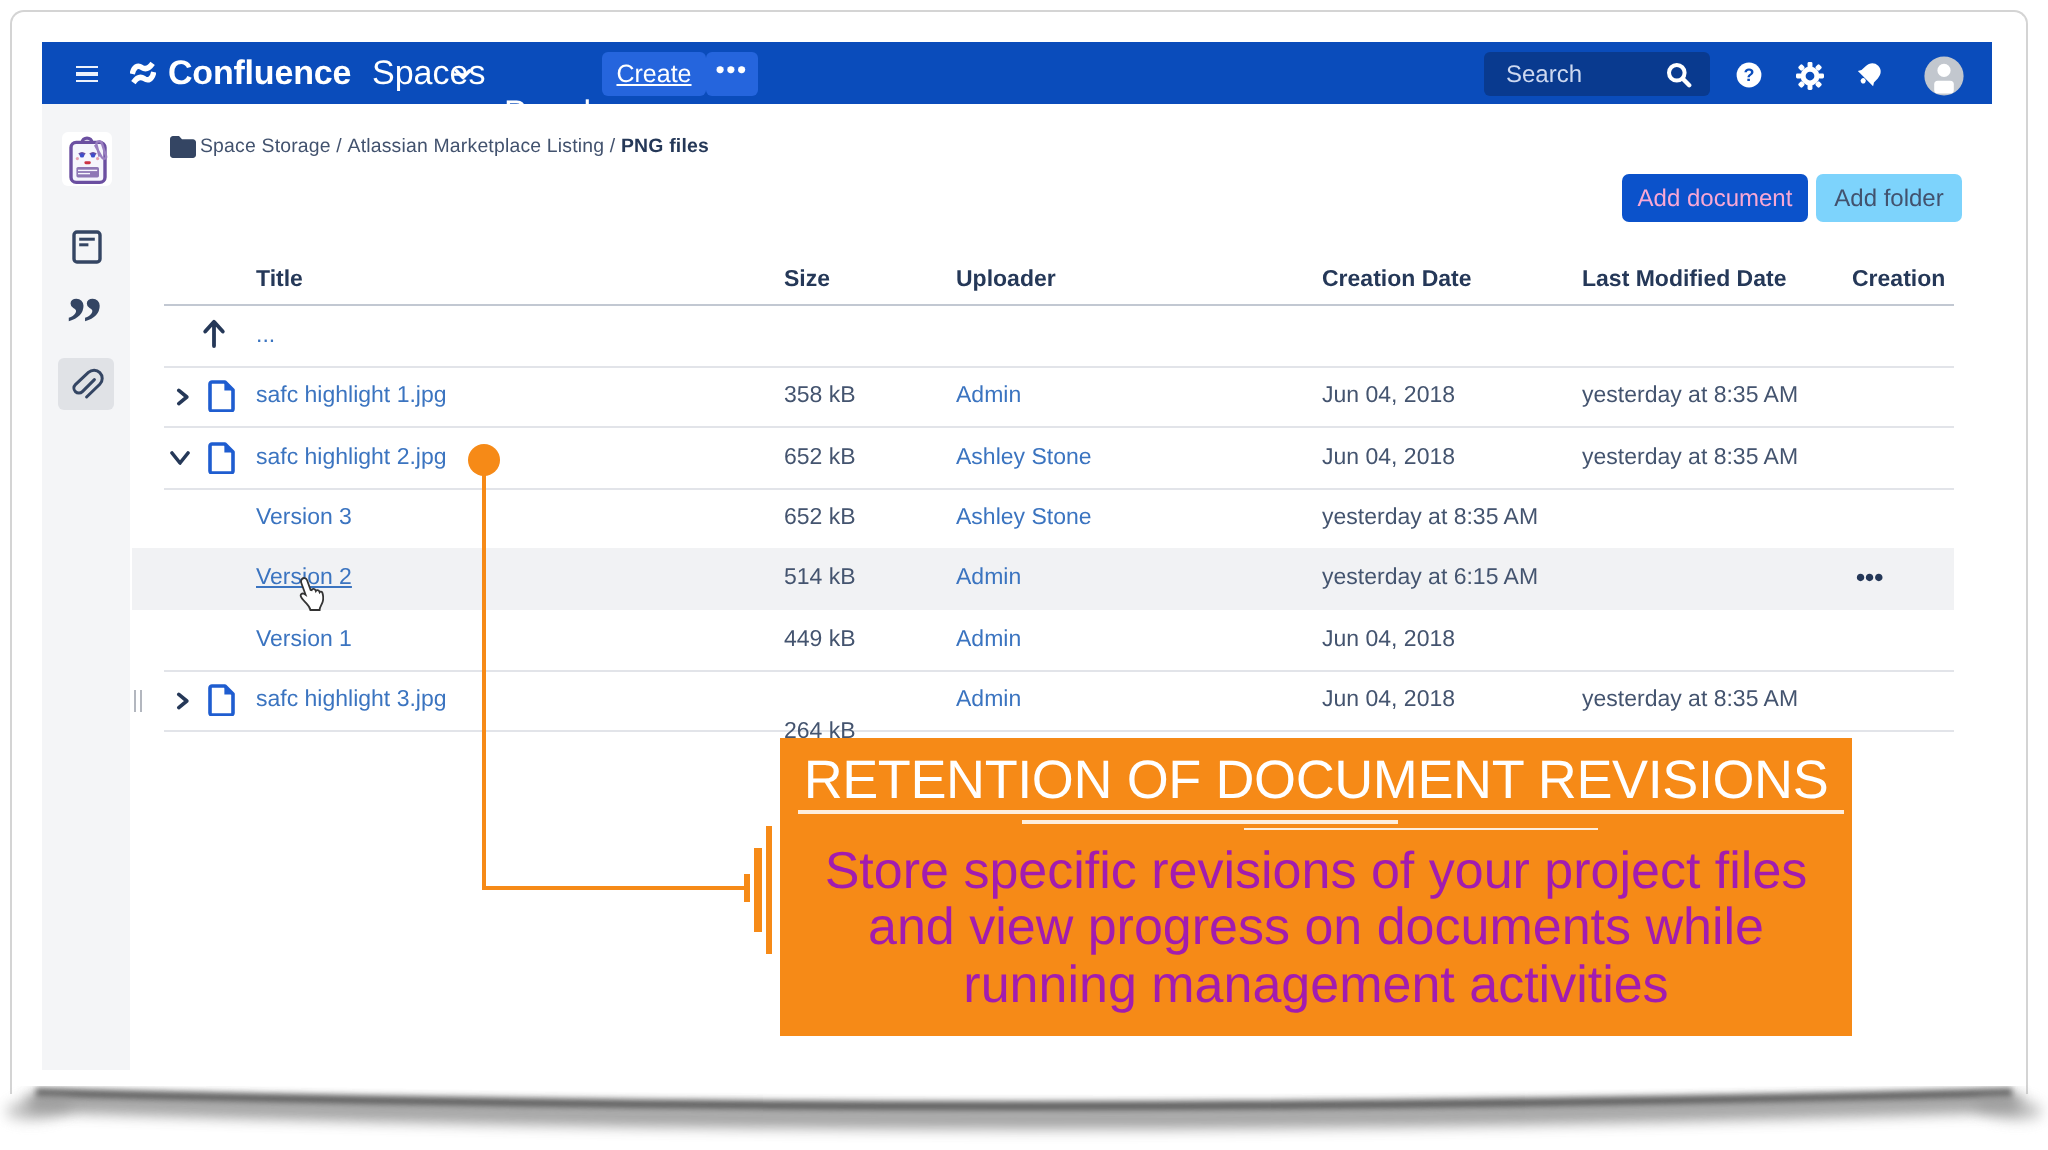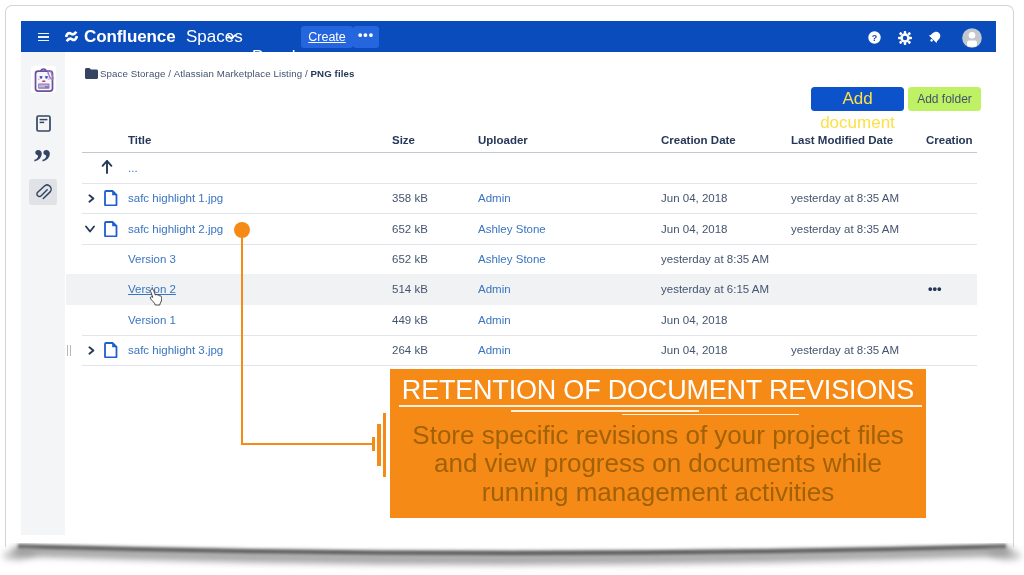--- a/index.html
+++ b/index.html
@@ -24,34 +24,34 @@
   #search { left:721px; top:5px; width:113px; height:22px; background:#093a8f; border-radius:3px;
     color:#cdd8f0; font-size:12px; line-height:22px; padding-left:11px; }
   
   #sidebar { left:21px; top:52px; width:44px; height:483px; background:#f4f5f7; }
   #apptile { left:10px; top:13.5px; width:25px; height:27px; background:#fff; border-radius:3px; }
   #cliptile { left:8px; top:127px; width:28px; height:26px; background:#e0e2e6; border-radius:3px; }
   
   #crumbtxt { left:100px; top:68px; font-size:9.7px; color:#42526e; letter-spacing:0.1px; }
   #crumbtxt b { color:#253858;margin-top:26px; }
   #addDoc { left:811px; top:87px; width:93px; height:24px; background:#0b52cb; border-radius:3.5px;
-    color:#fde047; font-size:17px; text-align:center; line-height:24px; }
-  #addFolder { left:908px; top:87px; width:73px; height:24px; background:#bef264; border-radius:3.5px;
+    color:#f9a8d4; font-size:12px; text-align:center; line-height:24px; }
+  #addFolder { left:908px; top:87px; width:73px; height:24px; background:#7dd3fc; border-radius:3.5px;
     color:#42526e; font-size:12px; text-align:center; line-height:24px; }
   
   .hline { background:#e2e4e9; height:1px; left:82px; width:895px; }
   .th { font-size:11.5px; font-weight:bold; color:#253858; top:134px; }
   .cell { font-size:11.5px; color:#44546f; }
   .link { font-size:11.5px; color:#3b74c0; }
   .rowc { height:30px; line-height:30px; }
   
   .orange { background:#f68a17; }
   #obox { left:390px; top:369px; width:536px; height:149px; }
   #otitle { left:390px; top:375px; width:536px; text-align:center; color:#fff; font-size:27px; letter-spacing:-0.2px; }
-  .obody { left:390px; width:536px; text-align:center; color:#a16207; font-size:26px; }
+  .obody { left:390px; width:536px; text-align:center; color:#a21caf; font-size:26px; }
   .uline { background:rgba(255,255,255,0.85); height:1.5px; }
 </style>
 </head>
 <body>
 <div id="frame" class="abs"></div>
 
 <div id="nav" class="abs">
   <div id="burger" class="abs">
       <div></div>
       <div></div>
@@ -62,20 +62,26 @@
     <path d="M11.9,6.0 C11.1,9.7 9.1,10.7 7.1,9.3 C5.3,8.1 3.5,8.7 1.7,11.3" fill="none" stroke="#fff" stroke-width="2.7"></path>
   </svg>
   <div id="logotext" class="abs">Confluence</div>
   <div id="spaces" class="abs navtxt">Spaces</div>
   <svg class="abs" style="left:206px;top:12.5px" width="9" height="7" viewBox="0 0 9 7">
       <path d="M1.2,1.4 L4.5,4.8 L7.8,1.4" fill="none" stroke="#fff" stroke-width="1.7" stroke-linecap="round" stroke-linejoin="round"></path>
     </svg>
   <div id="people" class="abs navtxt">People</div>
   <div id="create" class="abs navbtn">Create</div>
   <div id="dots3" class="abs navbtn">•••</div>
+  <div id="search" class="abs">Search
+    <svg class="abs" style="right:9px;top:4.5px" width="13" height="13" viewBox="0 0 13 13">
+      <circle cx="5.4" cy="5.4" r="3.9" fill="none" stroke="#fff" stroke-width="2"></circle>
+      <line x1="8.4" y1="8.4" x2="11.6" y2="11.6" stroke="#fff" stroke-width="2.2" stroke-linecap="round"></line>
+    </svg>
+  </div>
 
   <svg class="abs" style="left:847px;top:9.5px" width="13" height="13" viewBox="0 0 13 13">
     <circle cx="6.5" cy="6.5" r="6.2" fill="#fff"></circle>
     <text x="6.5" y="9.7" font-size="9" font-weight="bold" fill="#0a4cbb" text-anchor="middle" font-family="Liberation Sans">?</text>
   </svg>
 
   <svg class="abs" style="left:876.5px;top:9.5px" width="14" height="14" viewBox="0 0 16 16">
     <g fill="#fff">
       <circle cx="8" cy="8" r="5.4"></circle>
       <g>
@@ -206,21 +212,21 @@
 <div class="abs cell rowc" style="left:392px;top:305px">449 kB</div>
 <div class="abs link rowc" style="left:478px;top:305px">Admin</div>
 <div class="abs cell rowc" style="left:661px;top:305px">Jun 04, 2018</div>
 
 <div class="abs" style="left:66.5px;top:345px;width:1.5px;height:11px;background:#b3b7bf"></div>
 <div class="abs" style="left:69.5px;top:345px;width:1.5px;height:11px;background:#b3b7bf"></div>
 <svg class="abs" style="left:88px;top:346px" width="7" height="9" viewBox="0 0 7 9">
     <path d="M1.4,1.2 L5.4,4.5 L1.4,7.8" fill="none" stroke="#253858" stroke-width="1.8" stroke-linecap="round" stroke-linejoin="round"></path>
   </svg>
 <div class="abs link rowc" style="left:128px;top:335px">safc highlight 3.jpg</div>
-<div class="abs cell rowc" style="left:392px;top:335px">264 kB</div>
+<div class="abs cell rowc" style="left:392px;top:351px">264 kB</div>
 <div class="abs link rowc" style="left:478px;top:335px">Admin</div>
 <div class="abs cell rowc" style="left:661px;top:335px">Jun 04, 2018</div>
 <div class="abs cell rowc" style="left:791px;top:335px">yesterday at 8:35 AM</div>
 
 <svg class="abs" style="left:104px;top:190px" width="14" height="16" viewBox="0 0 14 16">
   <path d="M2,1 L8.5,1 L12.5,5 L12.5,14.5 C12.5,15 12,15.5 11.5,15.5 L2,15.5 C1.5,15.5 1,15 1,14.5 L1,2 C1,1.5 1.5,1 2,1 Z" fill="none" stroke="#1f5dd0" stroke-width="1.8" stroke-linejoin="round"></path>
     <path d="M8.2,0.8 L12.8,5.2 L8.2,5.2 Z" fill="#1f5dd0"></path>
 </svg>
 <svg class="abs" style="left:104px;top:221px" width="14" height="16" viewBox="0 0 14 16">
   <path d="M2,1 L8.5,1 L12.5,5 L12.5,14.5 C12.5,15 12,15.5 11.5,15.5 L2,15.5 C1.5,15.5 1,15 1,14.5 L1,2 C1,1.5 1.5,1 2,1 Z" fill="none" stroke="#1f5dd0" stroke-width="1.8" stroke-linejoin="round"></path>

